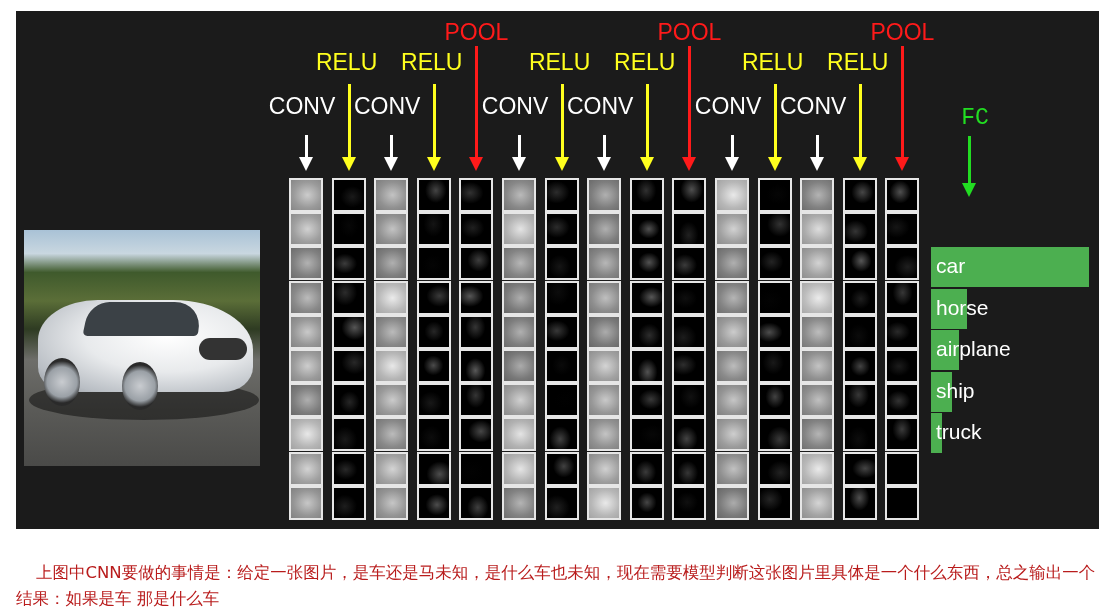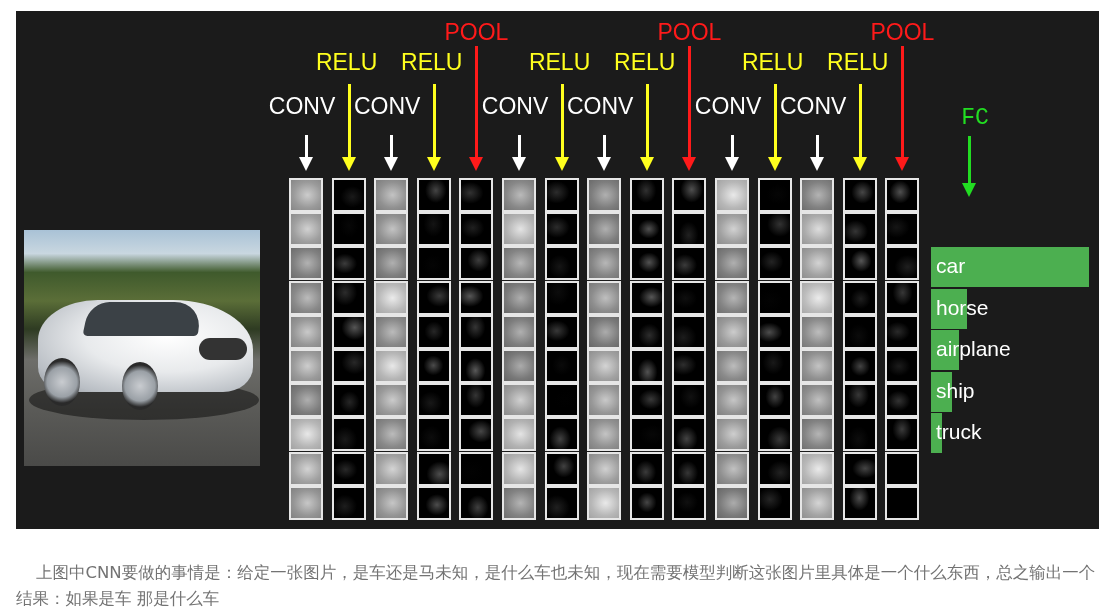--- a/index.html
+++ b/index.html
@@ -17,21 +17,21 @@
   .cell { position: absolute; left: 0; width: 30px; height: 30px; border: 2px solid #e6e6e6; }
   .photo { position: absolute; left: 24px; top: 230px; width: 236px; height: 236px; overflow: hidden; background: linear-gradient(180deg, #a9c2d6 0%, #c9d7e0 10%, #3f5a2c 18%, #5b6e38 30%, #2e3b22 42%, #6e6e6a 55%, #5b5b58 75%, #4a4a48 100%); }
   .photo .car-body { position: absolute; left: 14px; top: 70px; width: 215px; height: 92px; background: radial-gradient(ellipse at 60% 40%, #ffffff 0%, #e8eaec 45%, #b9bec4 80%, #8a8f95 100%); border-radius: 60px 80px 30px 30px / 40px 50px 25px 25px; }
   .photo .car-glass { position: absolute; left: 62px; top: 72px; width: 115px; height: 34px; background: #3b4146; border-radius: 40px 60px 8px 10px; transform: skewX(-12deg); }
   .photo .grille { position: absolute; left: 175px; top: 108px; width: 48px; height: 22px; background: #333; border-radius: 12px; }
   .photo .wheel { position: absolute; width: 36px; height: 48px; border-radius: 50%; background: radial-gradient(circle, #c9ccd0 0%, #9aa0a6 50%, #2a2a2a 70%); }
   .photo .shadow { position: absolute; left: 5px; top: 150px; width: 230px; height: 40px; background: rgba(0,0,0,0.45); border-radius: 50%; }
   .bar-row { position: absolute; left: 931px; height: 40px; }
   .bar { position: absolute; left: 0; top: 0; height: 40px; background: #4caf50; }
   .bar-label { position: absolute; left: 5px; top: 7px; color: #ffffff; font-family: "Liberation Sans", sans-serif; font-size: 21px; white-space: nowrap; }
-  .caption { position: absolute; left: 16px; top: 560px; width: 1090px; font-size: 16.5px; line-height: 26px; color: #737373; text-indent: 20px; }
+  .caption { position: absolute; left: 16px; top: 560px; width: 1090px; font-size: 16.5px; line-height: 26px; color: #b91c1c; text-indent: 20px; }
 </style>
 </head>
 <body>
 
 <div class="panel"></div>
 
 <div id="labels">
     <div class="lbl conv" style="left: 302px; top: 95px;">CONV</div>
     <div class="lbl relu" style="left: 346.6px; top: 51px;">RELU</div>
     <div class="lbl conv" style="left: 387.2px; top: 95px;">CONV</div>

